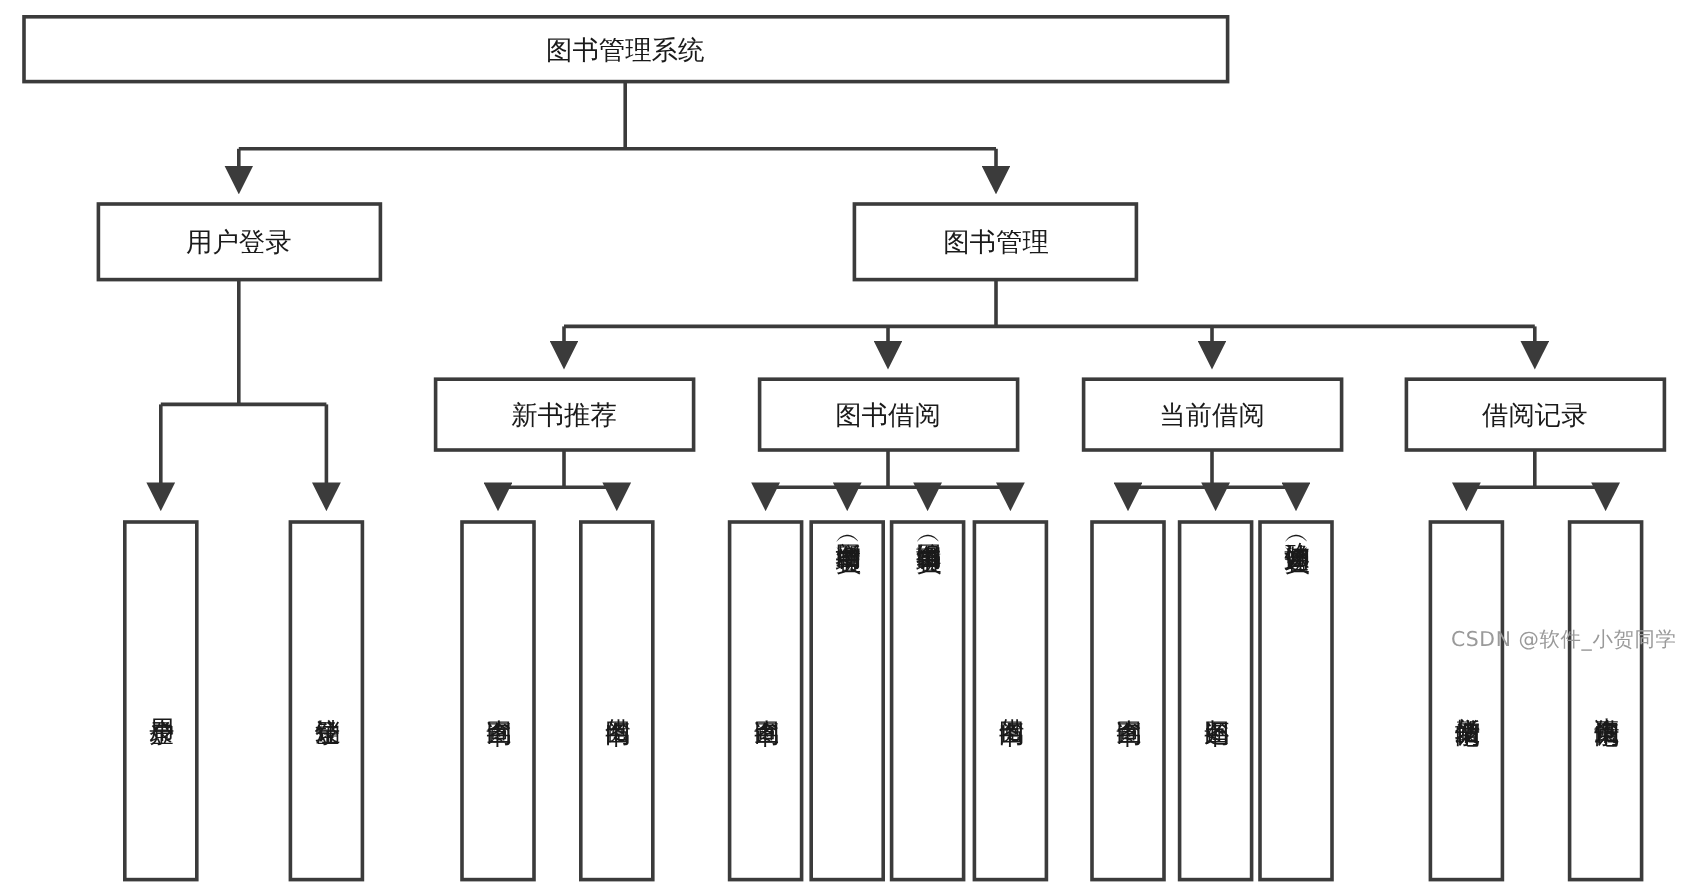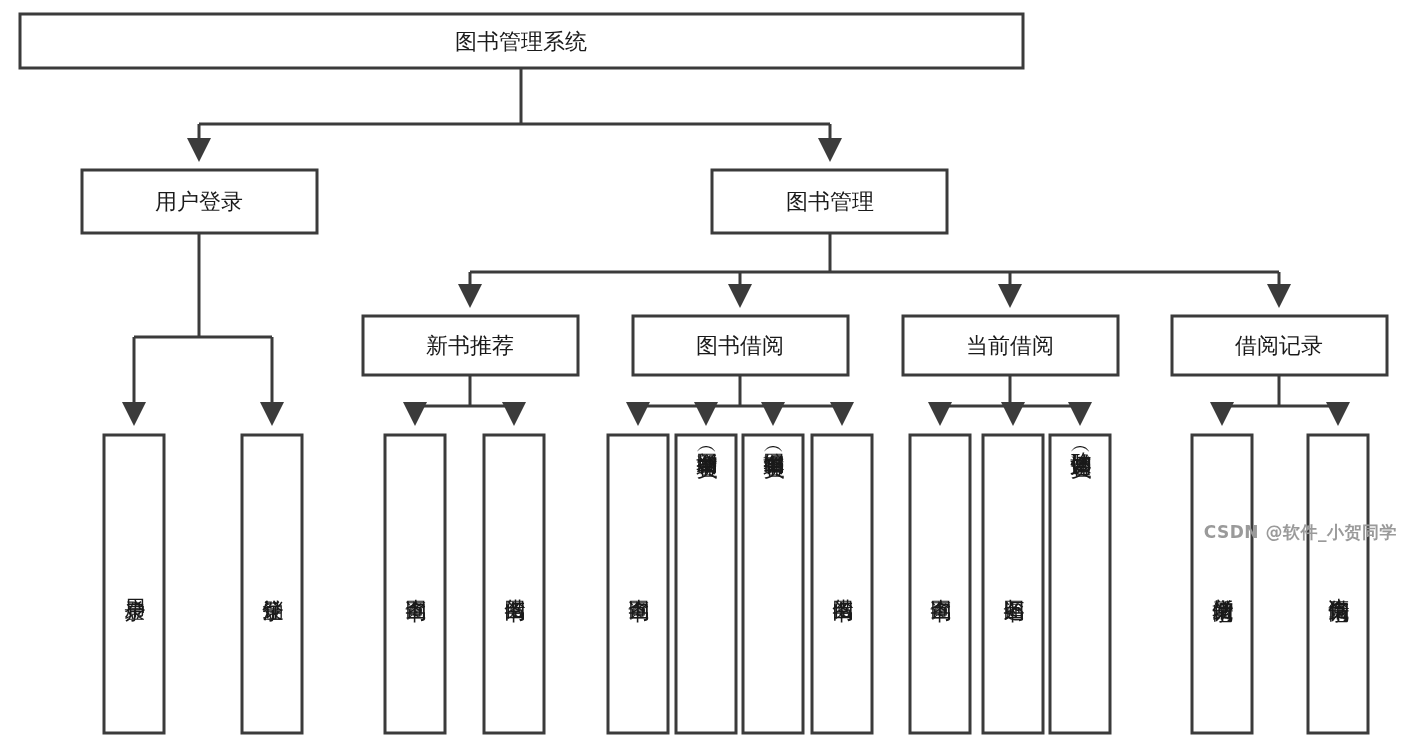--- a/index.html
+++ b/index.html
@@ -68,21 +68,20 @@
   }
   .watermark {
     position: absolute;
     right: 8px;
     bottom: 6px;
     font-family: "DejaVu Sans", "Liberation Sans", sans-serif;
     font-size: 17px;
     color: #9a9a9a;
     letter-spacing: 0.5px;
     white-space: nowrap;
-    font-weight: bold;
   }
 </style>
 </head>
 <body>
 
 <div id="diagram-root">
 
   <svg class="canvas" viewBox="0 0 1405 747">
     <defs>
       <marker id="arrow" viewBox="0 0 12 12" refX="10" refY="6" markerWidth="8" markerHeight="8" orient="auto-start-reverse">

